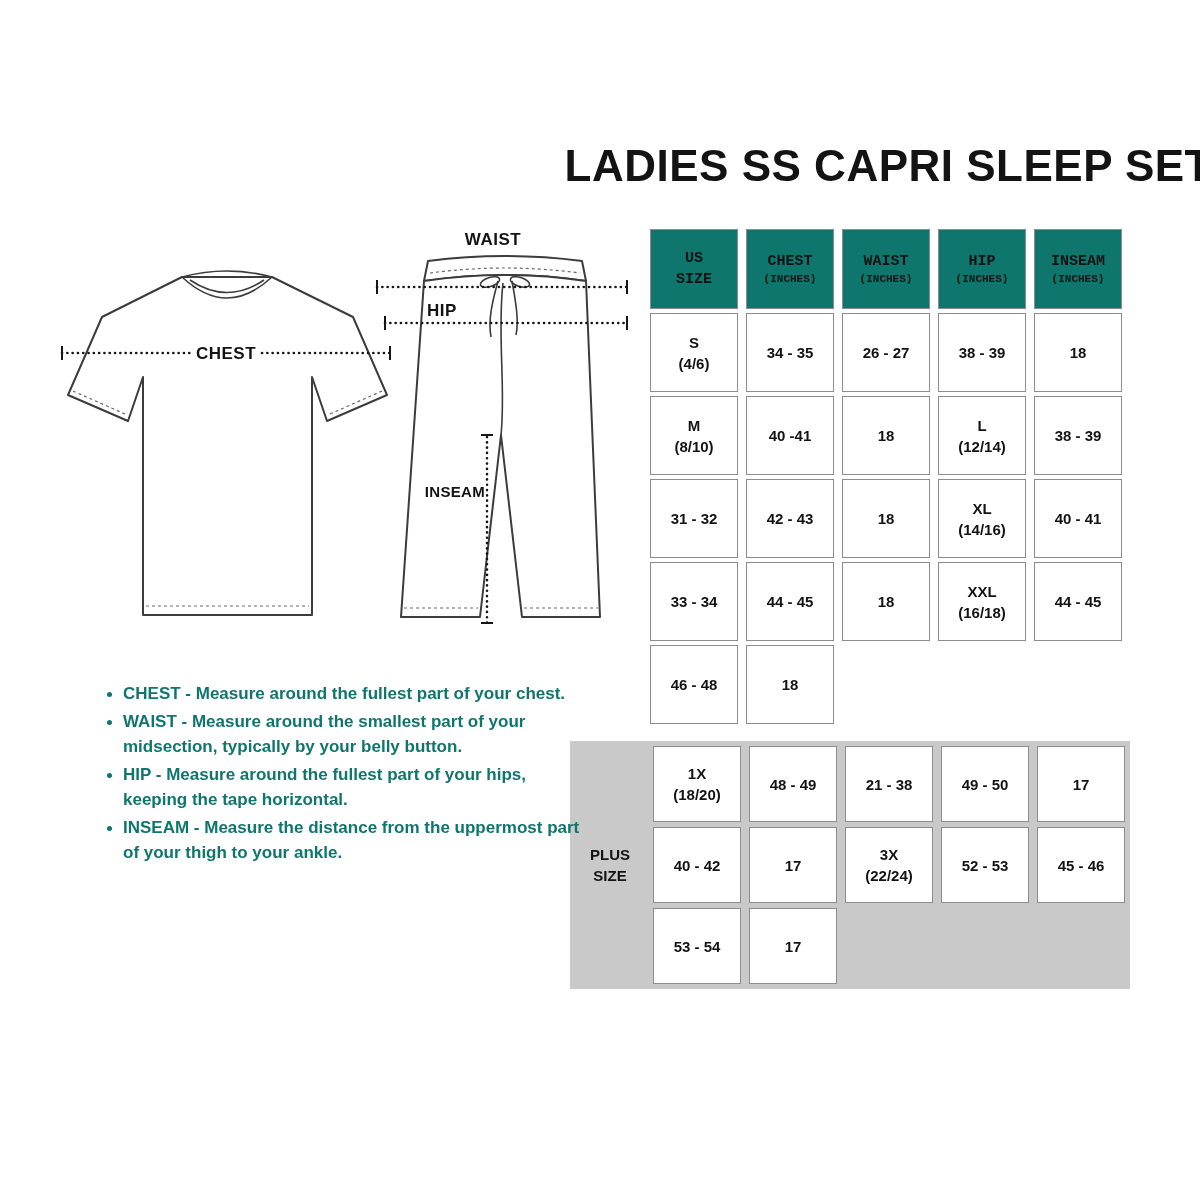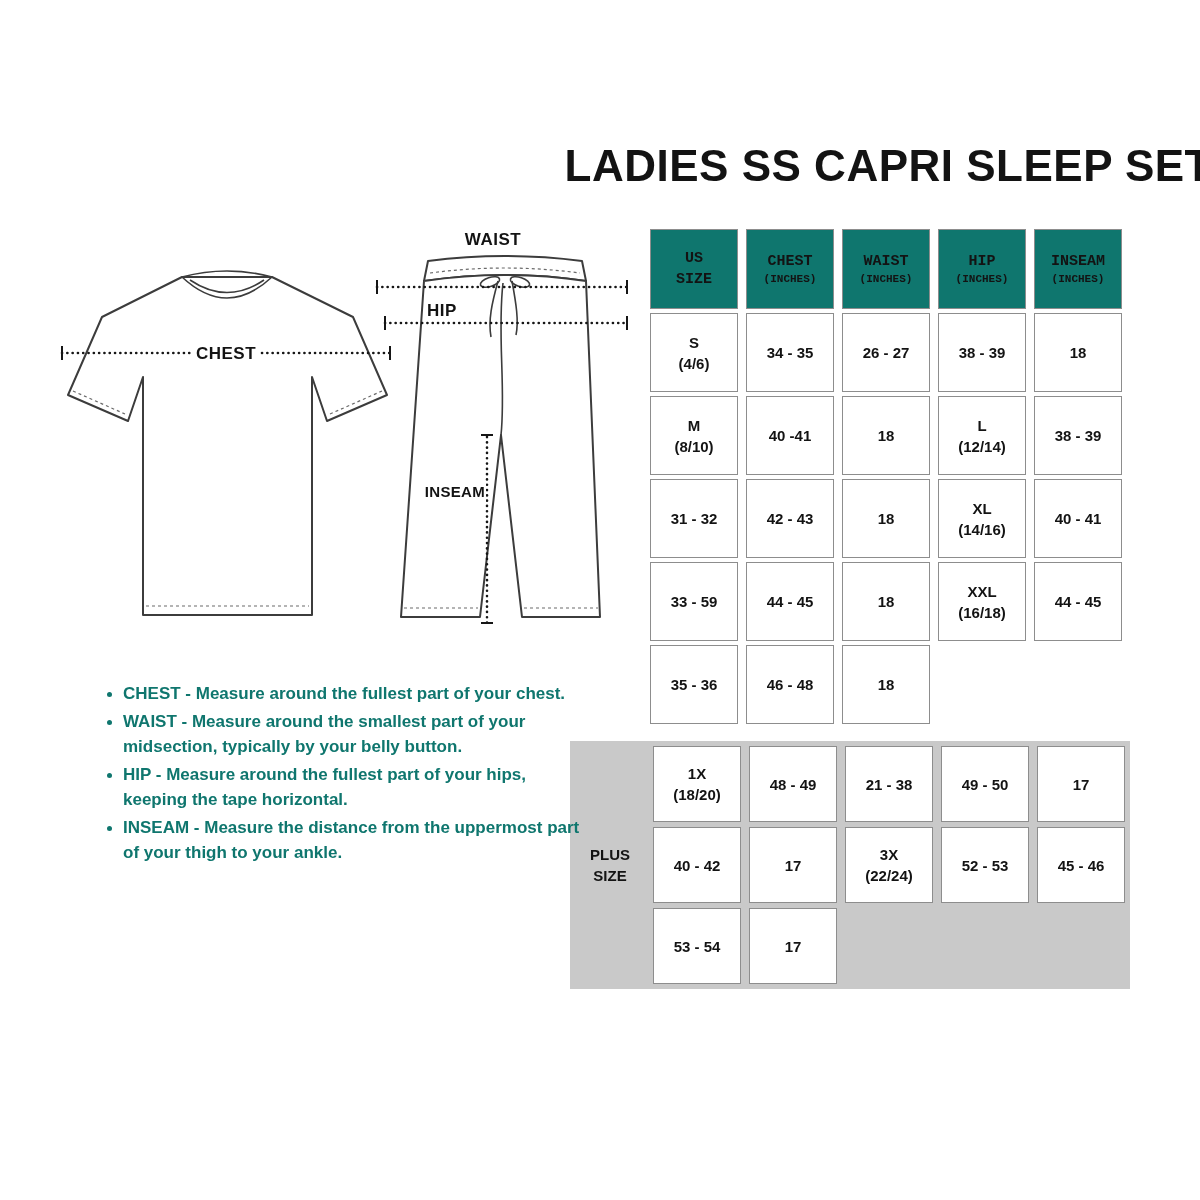--- a/index.html
+++ b/index.html
@@ -160,30 +160,29 @@
     <div class="cell">38 - 39</div>
     <div class="cell">31 - 32</div>
     <div class="cell">42 - 43</div>
     <div class="cell">18</div>
 
     <div class="cell">
       <span>XL</span>
       <span>(14/16)</span>
     </div>
     <div class="cell">40 - 41</div>
-    <div class="cell">33 - 59</div>
+    <div class="cell">33 - 34</div>
     <div class="cell">44 - 45</div>
     <div class="cell">18</div>
 
     <div class="cell">
       <span>XXL</span>
       <span>(16/18)</span>
     </div>
     <div class="cell">44 - 45</div>
-    <div class="cell">35 - 36</div>
     <div class="cell">46 - 48</div>
     <div class="cell">18</div>
   </div>
 
   <div class="table-plus">
     <div class="plus-label">
       <span>PLUS</span>
       <span>SIZE</span>
     </div>
 

